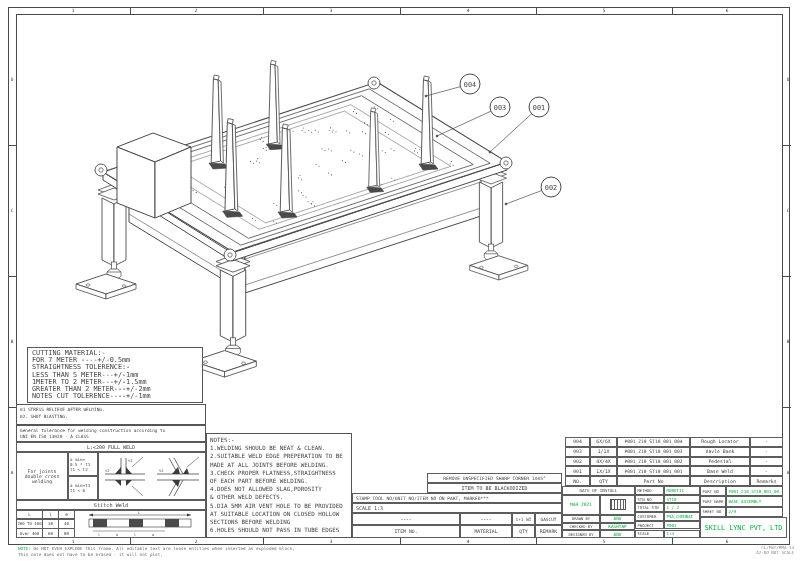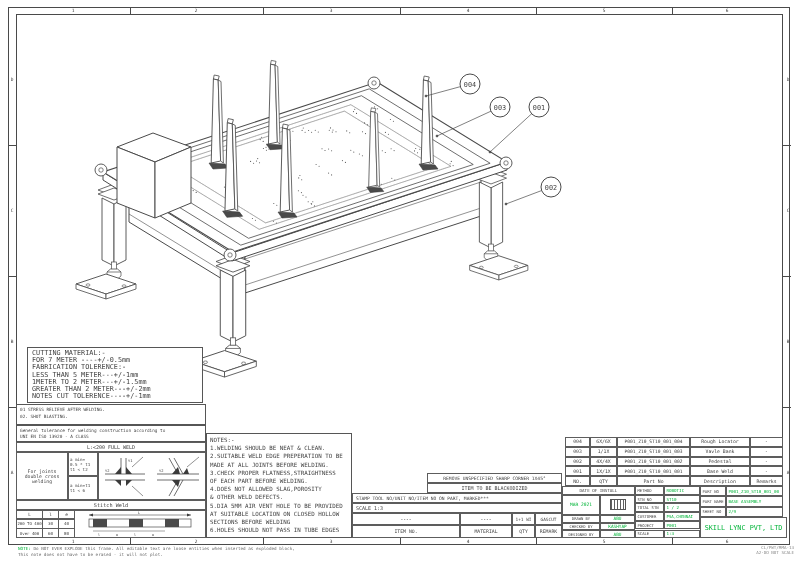--- a/index.html
+++ b/index.html
@@ -276,21 +276,21 @@
   <span class="zls" style="left:8px;top:338px;">B</span>
   <span class="zls" style="left:8px;top:469px;">A</span>
   <span class="zls" style="left:784px;top:76px;">D</span>
   <span class="zls" style="left:784px;top:207px;">C</span>
   <span class="zls" style="left:784px;top:338px;">B</span>
   <span class="zls" style="left:784px;top:469px;">A</span>
 
   <div class="bx" style="left:27px;top:347px;width:176px;height:56px;border-width:1.5px;z-index:2;padding:2px 4px;font-size:6.8px;line-height:7.2px;">
     <div>CUTTING MATERIAL:-</div>
     <div>FOR 7 METER ----+/-0.5mm</div>
-    <div>FABRICATION TOLERENCE:-</div>
+    <div>STRAIGHTNESS TOLERENCE:-</div>
     <div>LESS THAN 5 METER---+/-1mm</div>
     <div>1METER TO 2 METER---+/-1.5mm</div>
     <div>GREATER THAN 2 METER---+/-2mm</div>
     <div>NOTES CUT TOLERENCE----+/-1mm</div>
   </div>
 
   <div class="bx" style="left:16px;top:404px;width:190px;height:21px;z-index:2;padding:2px 3px;font-size:4.4px;line-height:6.5px;">
     <div>01 STRESS RELIEVE AFTER WELDING.</div>
     <div>02. SHOT BLASTING.</div>
   </div>

